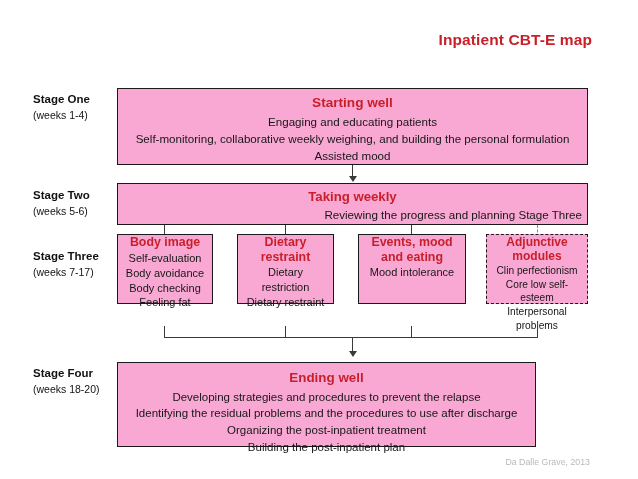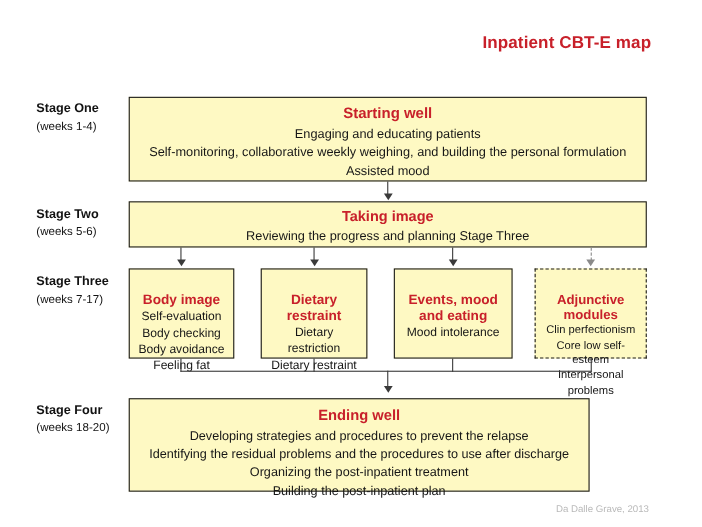--- a/index.html
+++ b/index.html
@@ -38,24 +38,24 @@
   }
   .stage-label .weeks {
     display: block;
     font-size: 10.5px;
     font-weight: normal;
   }
 
   .box {
     position: absolute;
     border: 1.2px solid #1a1a1a;
-    background: #fef9c3;
+    background: #f9a8d4;
     box-sizing: border-box;
     text-align: center;
-    padding: 20px 5px;
+    padding: 0 5px;
   }
   .box.dashed {
     border: 1.4px dashed #1a1a1a;
   }
   .box-title {
     color: #C8202A;
     font-weight: bold;
     font-size: 12.4px;
     line-height: 1.18;
     margin-bottom: 1px;
@@ -72,31 +72,31 @@
     padding-top: 6px;
   }
   #box-stage-one .box-title { font-size: 13.6px; margin-bottom: 3px; }
   #box-stage-one .box-line { font-size: 11.6px; line-height: 1.45; }
 
   #box-stage-two {
     left: 117px; top: 183px; width: 471px; height: 42px;
     padding-top: 5px;
   }
   #box-stage-two .box-title { font-size: 13.2px; margin-bottom: 2px; }
-  #box-stage-two .box-line { font-size: 11.6px; line-height: 1.4; }
+  #box-stage-two .box-line { font-size: 11.6px; line-height: 1.4; text-align: right; }
 
   #box-stage-four {
     left: 117px; top: 362px; width: 419px; height: 85px;
     padding-top: 7px;
   }
   #box-stage-four .box-title { font-size: 13.4px; margin-bottom: 3px; }
   #box-stage-four .box-line { font-size: 11.5px; line-height: 1.45; }
 
   
-  .col-box { top: 244px; height: 82px; }
+  .col-box { top: 234px; height: 70px; }
   #box-body-image    { left: 117px; width: 96px; }
   #box-dietary       { left: 237px; width: 97px; }
   #box-events        { left: 358px; width: 108px; }
   #box-adjunctive    { left: 486px; width: 102px; text-align: center; }
 
   #box-body-image .box-line,
   #box-dietary .box-line,
   #box-events .box-line { font-size: 11px; line-height: 1.36; }
   #box-adjunctive .box-line { font-size: 10.2px; line-height: 1.33; }
   #box-adjunctive .box-title { font-size: 12px; }
@@ -150,21 +150,21 @@
 
 <div class="conn vline" style="left:352px; top:165px; height:12px;"></div>
 <div class="arrowhead" style="left:349px; top:176px;"></div>
 
 <div class="stage-label" style="top:188px;">
   <span>Stage Two</span>
   <span class="weeks">(weeks 5-6)</span>
 </div>
 
 <div class="box" id="box-stage-two">
-  <div class="box-title">Taking image</div>
+  <div class="box-title">Taking weekly</div>
   <div class="box-line">Reviewing the progress and planning Stage Three</div>
 </div>
 
 <div class="conn vline" style="left:164px; top:225px; height:12px;"></div>
 <div class="arrowhead" style="left:161px; top:236px;"></div>
 
 <div class="conn vline" style="left:285px; top:225px; height:12px;"></div>
 <div class="arrowhead" style="left:282px; top:236px;"></div>
 
 <div class="conn vline" style="left:411px; top:225px; height:12px;"></div>
@@ -174,22 +174,22 @@
 <div class="arrowhead gray" style="left:533px; top:236px;"></div>
 
 <div class="stage-label" style="top:249px;">
   <span>Stage Three</span>
   <span class="weeks">(weeks 7-17)</span>
 </div>
 
 <div class="box col-box" id="box-body-image">
   <div class="box-title">Body image</div>
   <div class="box-line">Self-evaluation</div>
+  <div class="box-line">Body avoidance</div>
   <div class="box-line">Body checking</div>
-  <div class="box-line">Body avoidance</div>
   <div class="box-line">Feeling fat</div>
 </div>
 
 <div class="box col-box" id="box-dietary">
   <div class="box-title">Dietary restraint</div>
   <div class="box-line">Dietary restriction</div>
   <div class="box-line">Dietary restraint</div>
 </div>
 
 <div class="box col-box" id="box-events">

